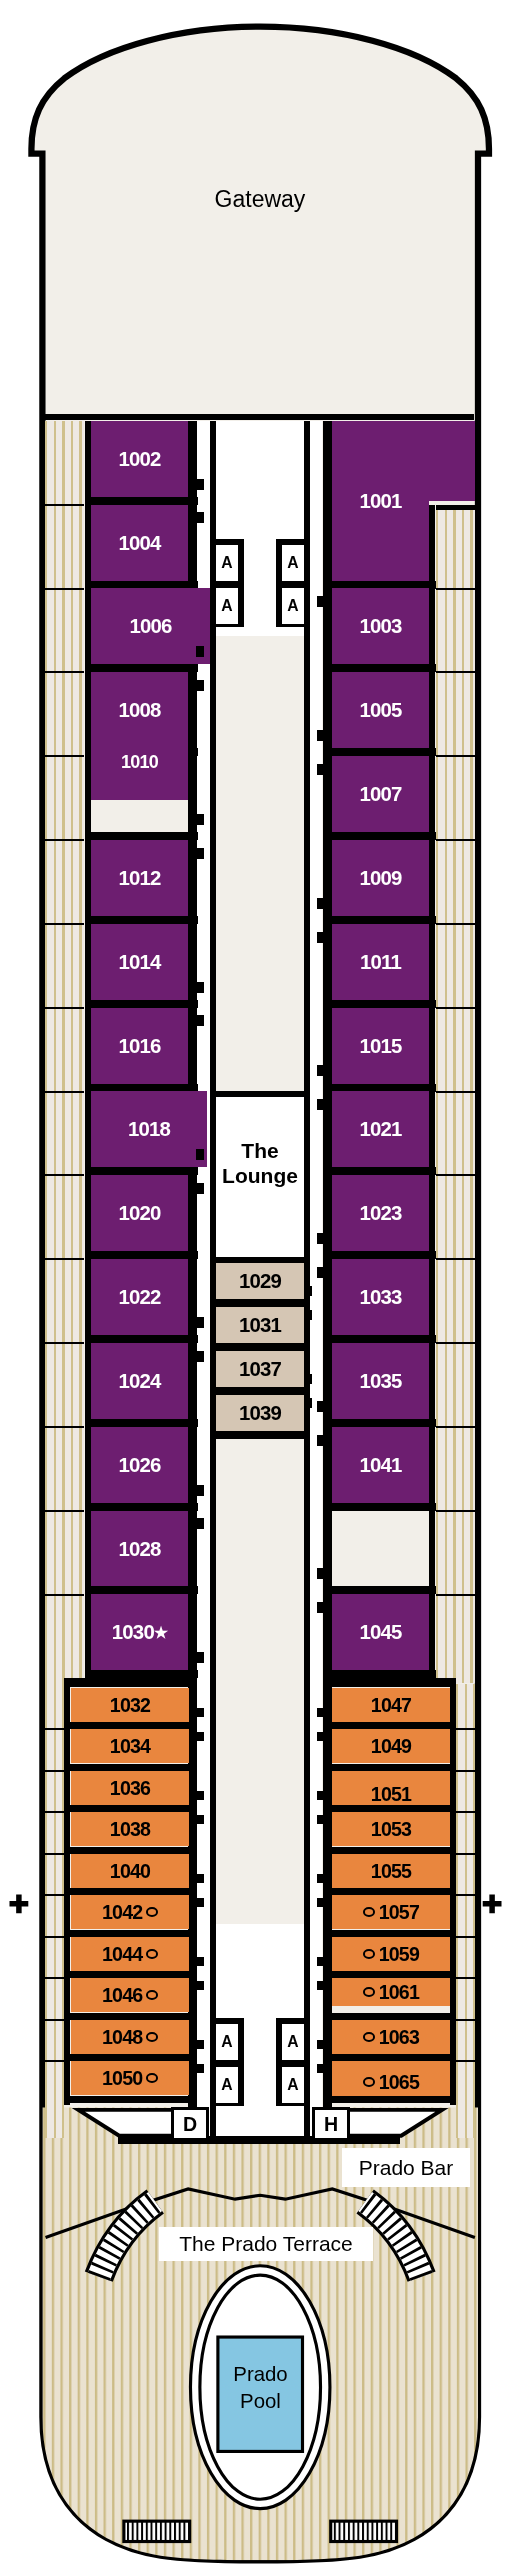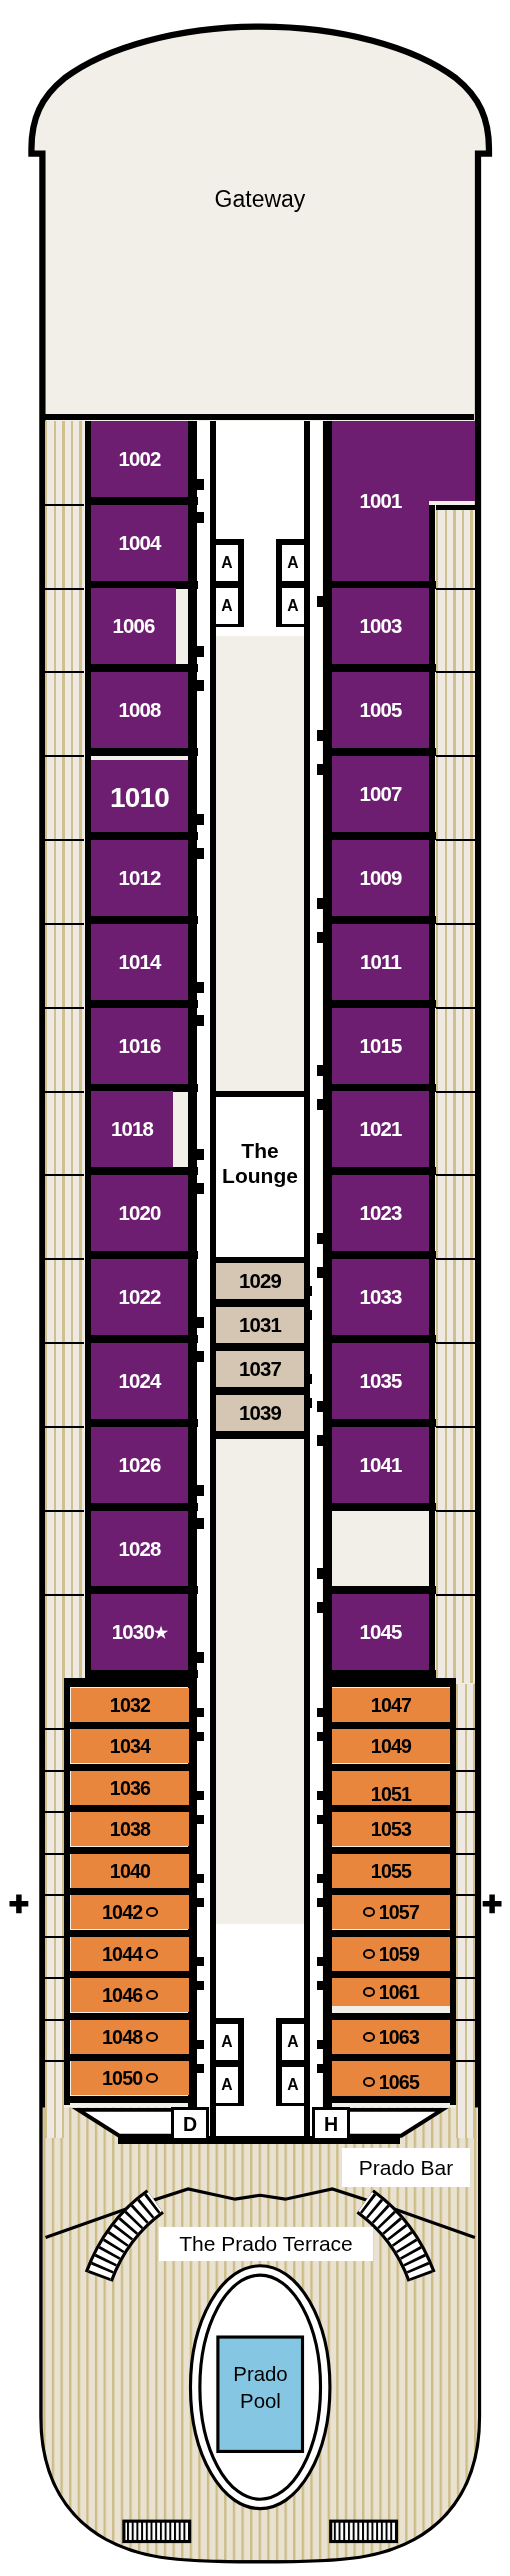--- a/index.html
+++ b/index.html
@@ -140,33 +140,33 @@
         <span class="num">1002</span>
       </div>
       <div class="bk" style="left: 85px; top: 497px; width: 113px; height: 7.8px;"></div>
       <div class="bk" style="left: 196px; top: 479px; width: 7.8px; height: 11px;"></div>
       <div class="cabin purpletxt" style="left: 91px; top: 505px; width: 97px; height: 76px; background: rgb(109, 30, 112); font-size: 20.4px;">
         <span class="num">1004</span>
       </div>
       <div class="bk" style="left: 85px; top: 581px; width: 113px; height: 7.8px;"></div>
       <div class="balcdiv" style="left: 45px; top: 504px; width: 39px;"></div>
       <div class="bk" style="left: 196px; top: 512px; width: 7.8px; height: 11px;"></div>
-      <div class="cabin purpletxt" style="left: 91px; top: 588px; width: 85px; height: 76px; background: rgb(109, 30, 112); font-size: 20.4px;">
+      <div class="cabin purpletxt" style="left: 91px; top: 588px; width: 119px; height: 76px; background: rgb(109, 30, 112); font-size: 20.4px;">
         <span class="num">1006</span>
       </div>
       <div class="bk" style="left: 85px; top: 664px; width: 113px; height: 7.8px;"></div>
       <div class="balcdiv" style="left: 45px; top: 588px; width: 39px;"></div>
       <div class="bk" style="left: 196px; top: 646px; width: 7.8px; height: 11px;"></div>
       <div class="cabin purpletxt" style="left: 91px; top: 672px; width: 97px; height: 76px; background: rgb(109, 30, 112); font-size: 20.4px;">
         <span class="num">1008</span>
       </div>
       <div class="bk" style="left: 85px; top: 748px; width: 113px; height: 7.8px;"></div>
       <div class="balcdiv" style="left: 45px; top: 671px; width: 39px;"></div>
       <div class="bk" style="left: 196px; top: 680px; width: 7.8px; height: 11px;"></div>
-      <div class="cabin purpletxt" style="left: 91px; top: 760px; width: 97px; height: 76px; background: rgb(109, 30, 112); font-size: 28px;">
+      <div class="cabin purpletxt" style="left: 91px; top: 724px; width: 97px; height: 76px; background: rgb(109, 30, 112); font-size: 18px;">
         <span class="num">1010</span>
       </div>
       <div class="bk" style="left: 85px; top: 832px; width: 113px; height: 7.8px;"></div>
       <div class="balcdiv" style="left: 45px; top: 755px; width: 39px;"></div>
       <div class="bk" style="left: 196px; top: 814px; width: 7.8px; height: 11px;"></div>
       <div class="cabin purpletxt" style="left: 91px; top: 840px; width: 97px; height: 76px; background: rgb(109, 30, 112); font-size: 20.4px;">
         <span class="num">1012</span>
       </div>
       <div class="bk" style="left: 85px; top: 916px; width: 113px; height: 7.8px;"></div>
       <div class="balcdiv" style="left: 45px; top: 839px; width: 39px;"></div>
@@ -176,21 +176,21 @@
       </div>
       <div class="bk" style="left: 85px; top: 1000px; width: 113px; height: 7.8px;"></div>
       <div class="balcdiv" style="left: 45px; top: 923px; width: 39px;"></div>
       <div class="bk" style="left: 196px; top: 982px; width: 7.8px; height: 11px;"></div>
       <div class="cabin purpletxt" style="left: 91px; top: 1008px; width: 97px; height: 76px; background: rgb(109, 30, 112); font-size: 20.4px;">
         <span class="num">1016</span>
       </div>
       <div class="bk" style="left: 85px; top: 1084px; width: 113px; height: 7.8px;"></div>
       <div class="balcdiv" style="left: 45px; top: 1007px; width: 39px;"></div>
       <div class="bk" style="left: 196px; top: 1015px; width: 7.8px; height: 11px;"></div>
-      <div class="cabin purpletxt" style="left: 91px; top: 1091px; width: 82px; height: 76px; background: rgb(109, 30, 112); font-size: 20.4px;">
+      <div class="cabin purpletxt" style="left: 91px; top: 1091px; width: 116px; height: 76px; background: rgb(109, 30, 112); font-size: 20.4px;">
         <span class="num">1018</span>
       </div>
       <div class="bk" style="left: 85px; top: 1167px; width: 113px; height: 7.8px;"></div>
       <div class="balcdiv" style="left: 45px; top: 1091px; width: 39px;"></div>
       <div class="bk" style="left: 196px; top: 1149px; width: 7.8px; height: 11px;"></div>
       <div class="cabin purpletxt" style="left: 91px; top: 1175px; width: 97px; height: 76px; background: rgb(109, 30, 112); font-size: 20.4px;">
         <span class="num">1020</span>
       </div>
       <div class="bk" style="left: 85px; top: 1251px; width: 113px; height: 7.8px;"></div>
       <div class="balcdiv" style="left: 45px; top: 1174px; width: 39px;"></div>

